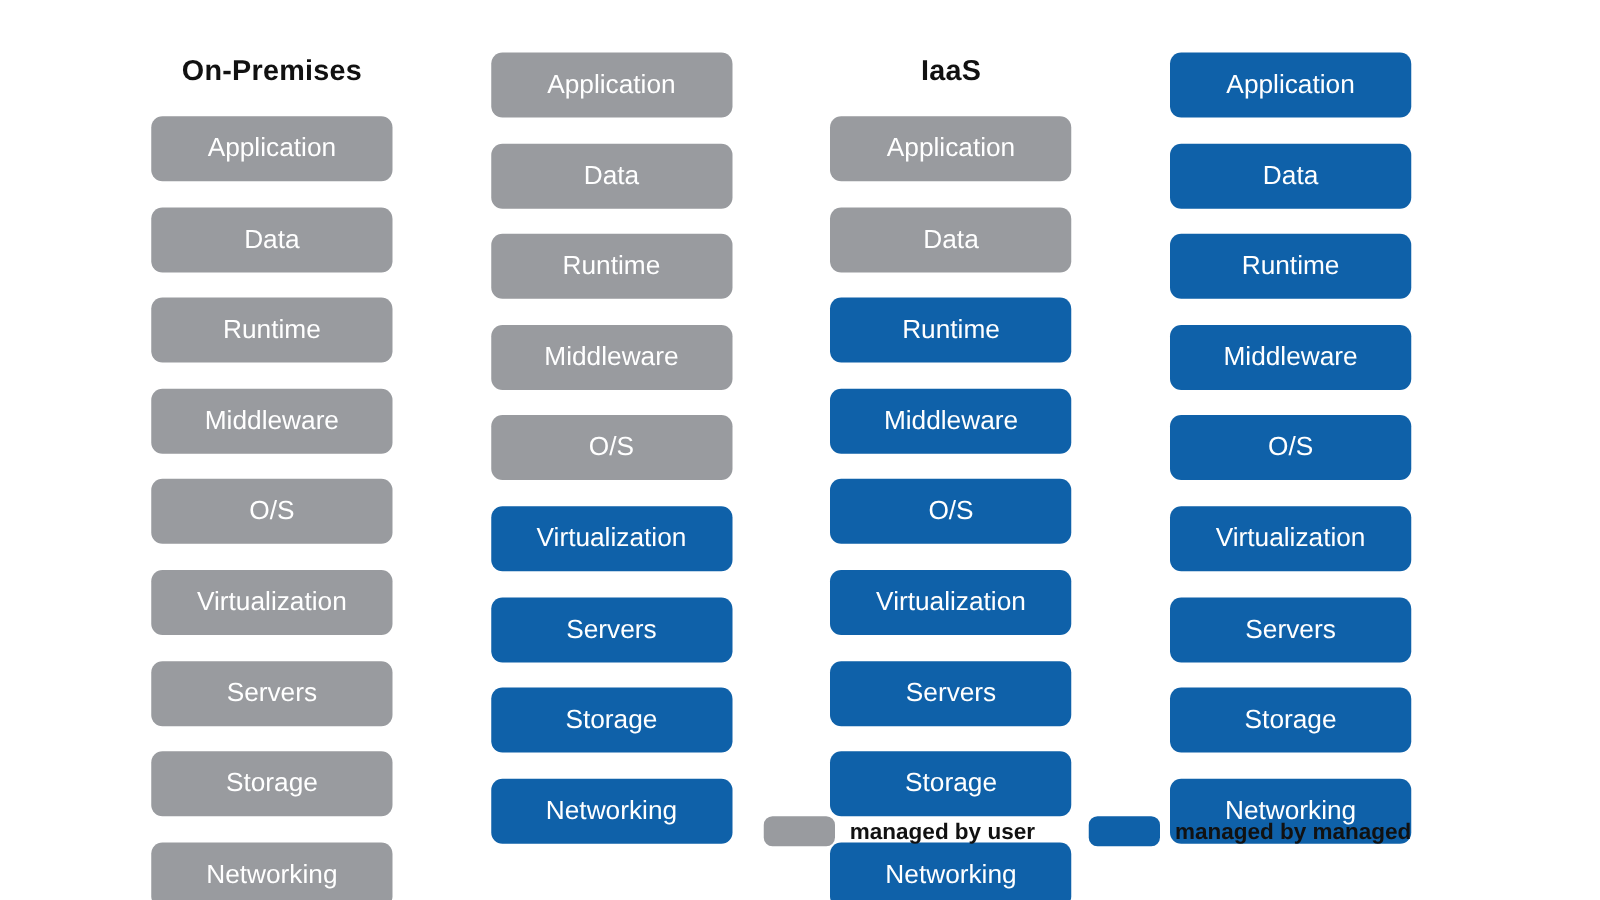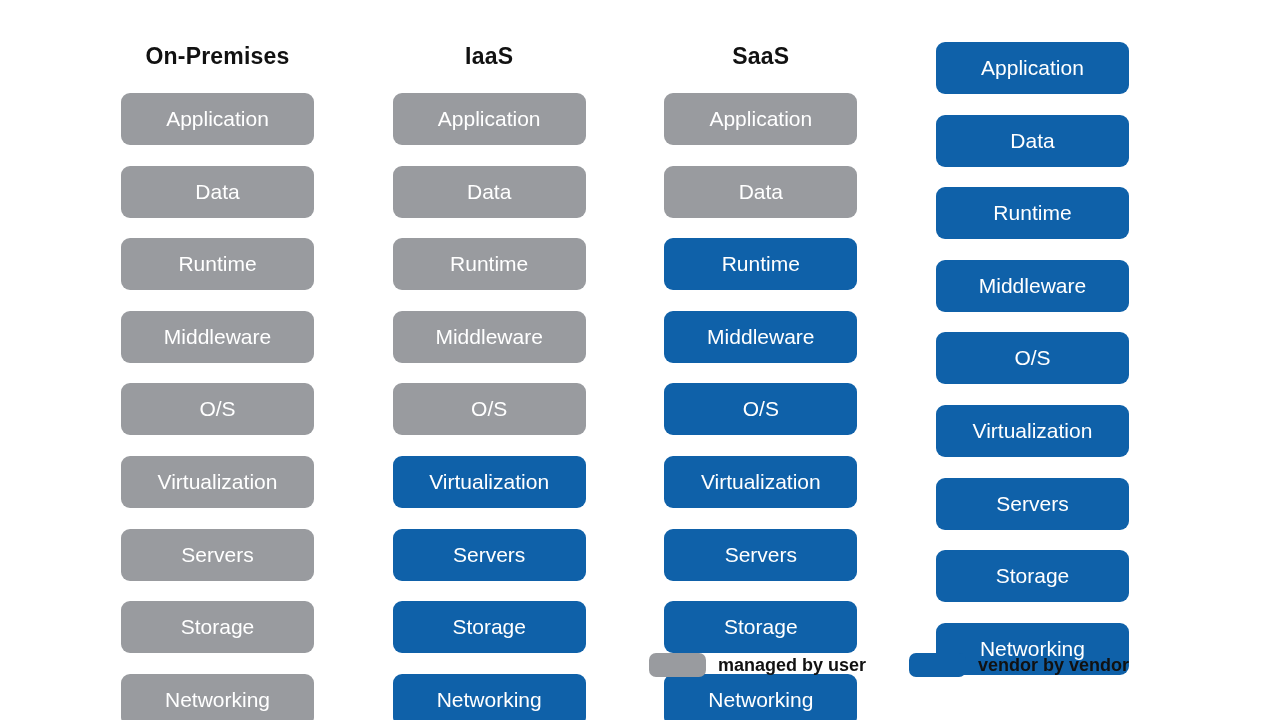--- a/index.html
+++ b/index.html
@@ -91,33 +91,32 @@
         <div class="box user">Data</div>
         <div class="box user">Runtime</div>
         <div class="box user">Middleware</div>
         <div class="box user">O/S</div>
         <div class="box user">Virtualization</div>
         <div class="box user">Servers</div>
         <div class="box user">Storage</div>
         <div class="box user">Networking</div>
       </div>
       <div class="column">
-        <div class="col-title">IaaS</div>
         <div class="box user">Application</div>
         <div class="box user">Data</div>
         <div class="box user">Runtime</div>
         <div class="box user">Middleware</div>
         <div class="box user">O/S</div>
         <div class="box vendor">Virtualization</div>
         <div class="box vendor">Servers</div>
         <div class="box vendor">Storage</div>
         <div class="box vendor">Networking</div>
       </div>
       <div class="column">
-        <div class="col-title">SaaS</div>
+        <div class="col-title">IaaS</div>
         <div class="box user">Application</div>
         <div class="box user">Data</div>
         <div class="box vendor">Runtime</div>
         <div class="box vendor">Middleware</div>
         <div class="box vendor">O/S</div>
         <div class="box vendor">Virtualization</div>
         <div class="box vendor">Servers</div>
         <div class="box vendor">Storage</div>
         <div class="box vendor">Networking</div>
       </div>
@@ -133,16 +132,16 @@
         <div class="box vendor">Networking</div>
       </div>
     </div>
   <div class="legend">
       <div class="legend-item">
         <div class="legend-swatch user"></div>
         <div class="legend-label">managed by user</div>
       </div>
       <div class="legend-item">
         <div class="legend-swatch vendor"></div>
-        <div class="legend-label">vendor by vendor</div>
+        <div class="legend-label">managed by managed</div>
       </div>
     </div>
 </div>
 
 </body></html>

